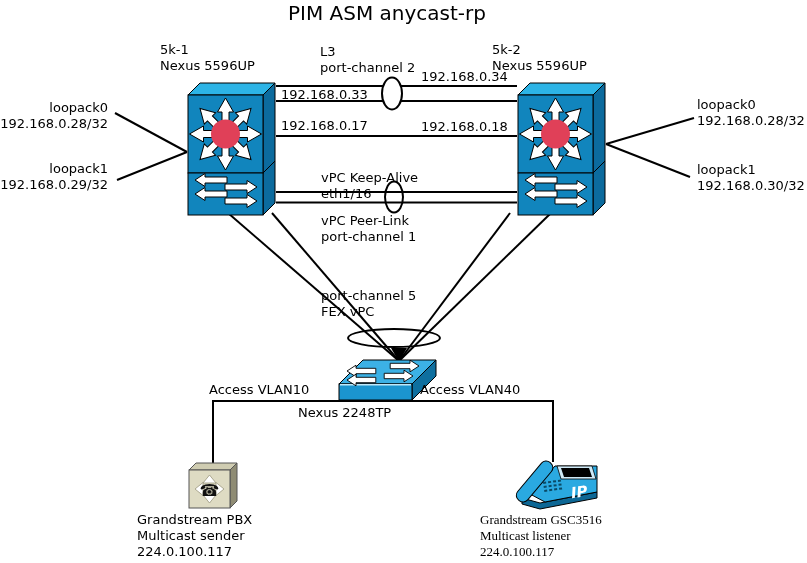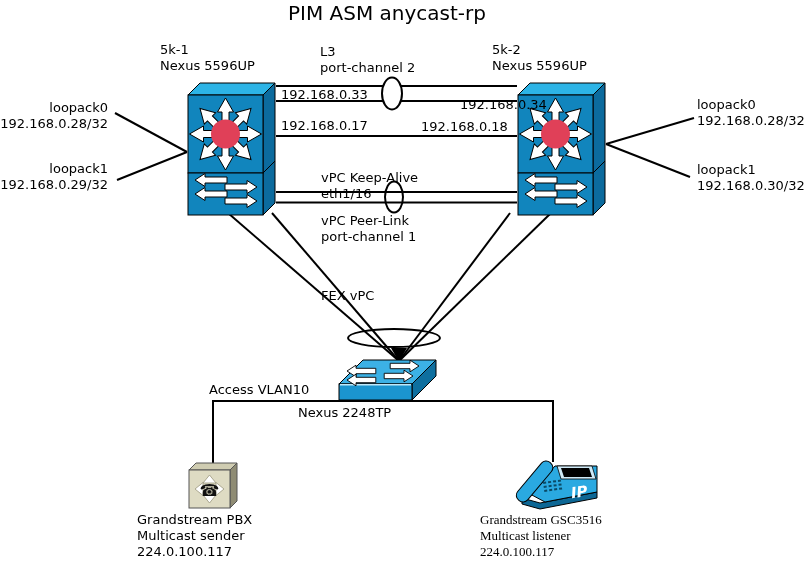--- a/index.html
+++ b/index.html
@@ -144,39 +144,41 @@
   <div>5k-2</div>
   <div>Nexus 5596UP</div>
 </div>
 
 <div class="lbl ctr" style="left:320px;top:44px;width:146px;">
   <div>L3</div>
   <div>port-channel 2</div>
 </div>
 
 <div class="lbl" style="left:281px;top:87px;">192.168.0.33</div>
-<div class="lbl" style="left:421px;top:97px;margin-left:39px;">192.168.0.34</div>
+<div class="lbl" style="left:421px;top:69px;">192.168.0.34</div>
 <div class="lbl" style="left:281px;top:118px;">192.168.0.17</div>
 <div class="lbl" style="left:421px;top:119px;">192.168.0.18</div>
 
 <div class="lbl ctr" style="left:321px;top:141px;width:146px;margin-top:29px;">
   <div>vPC Keep-Alive</div>
   <div>eth1/16</div>
 </div>
 
 <div class="lbl ctr" style="left:321px;top:213px;width:146px;">
   <div>vPC Peer-Link</div>
   <div>port-channel 1</div>
 </div>
 
 <div class="lbl ctr" style="left:321px;top:288px;width:146px;">
+  <div>port-channel 5</div>
   <div>FEX vPC</div>
 </div>
 
 <div class="lbl ctr" style="left:209px;top:382px;width:140px;">Access VLAN10</div>
+<div class="lbl ctr" style="left:420px;top:382px;width:140px;">Access VLAN40</div>
 <div class="lbl ctr" style="left:298px;top:405px;width:140px;">Nexus 2248TP</div>
 
 <div class="lbl rgt" style="left:0px;top:100px;width:108px;">
   <div>loopack0</div>
   <div>192.168.0.28/32</div>
 </div>
 <div class="lbl rgt" style="left:0px;top:161px;width:108px;">
   <div>loopack1</div>
   <div>192.168.0.29/32</div>
 </div>

